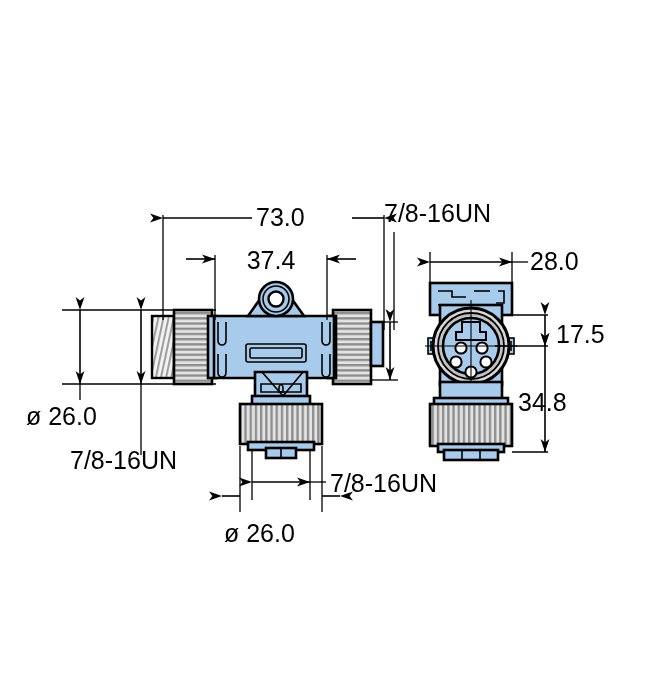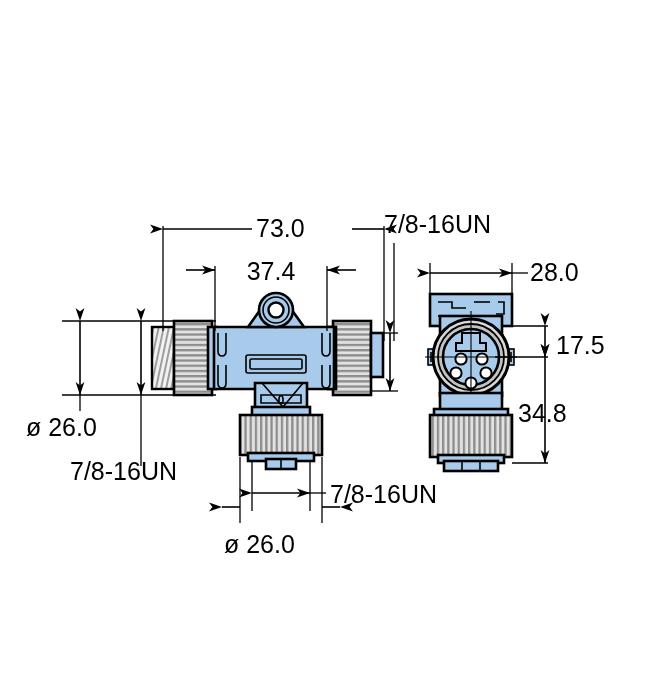--- a/index.html
+++ b/index.html
@@ -12,21 +12,20 @@
     width: 653px;
     height: 700px;
     font-family: "Liberation Sans", sans-serif;
     overflow: hidden;
   }
   #drawing-root {
     position: relative;
     width: 653px;
     height: 497px;
     background: #ef4444;
-    margin-top: 11px;
   }
   svg#tech-drawing {
     display: block;
     width: 653px;
     height: 700px;
   }
   .dim-text {
     font-family: "Liberation Sans", sans-serif;
     font-size: 25px;
     fill: #000000;

